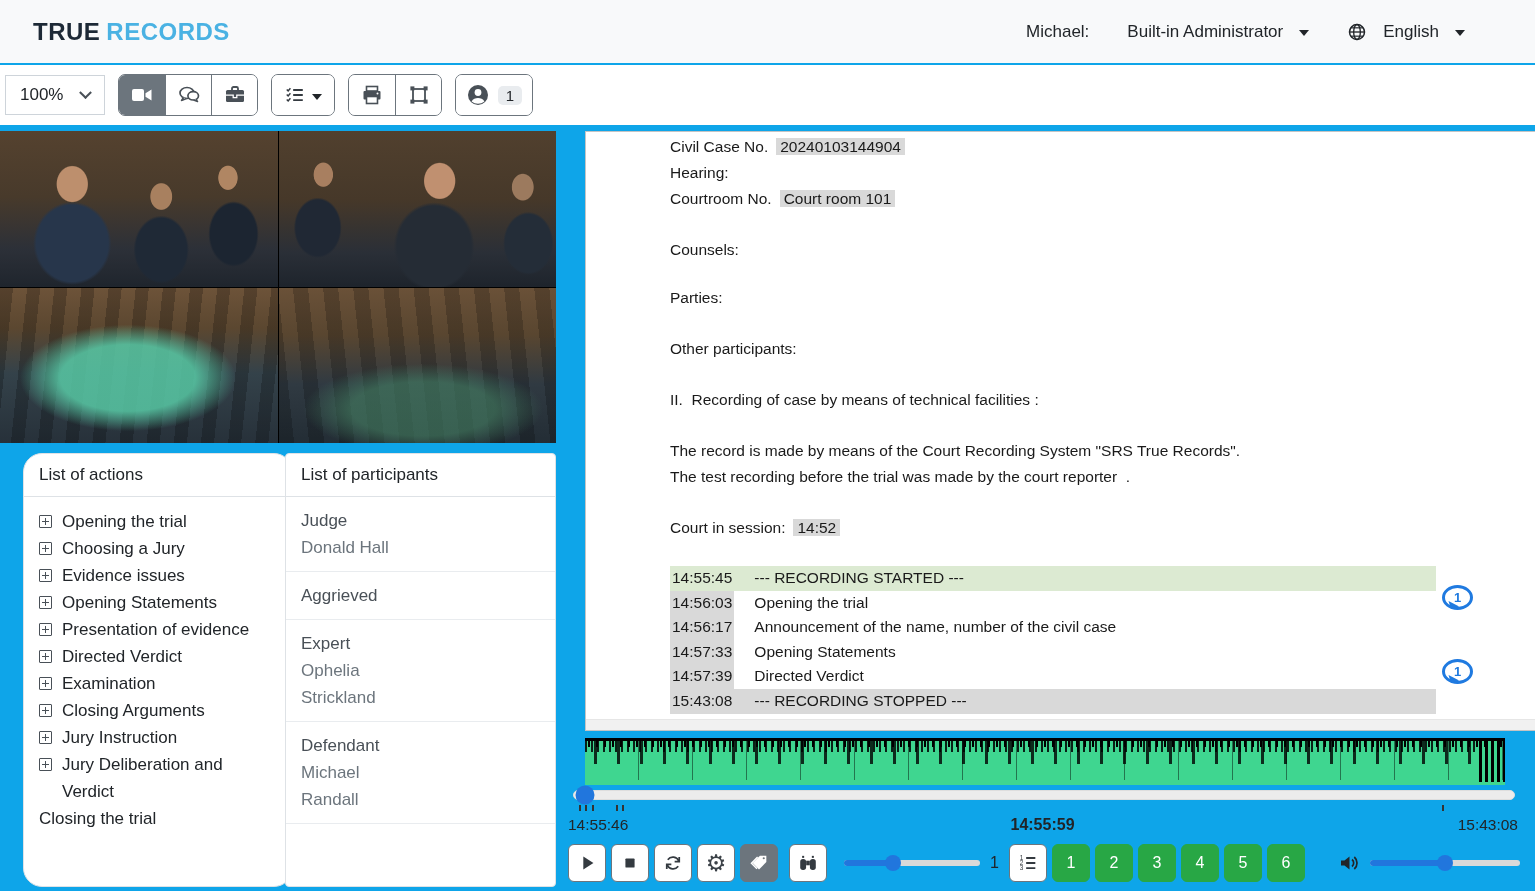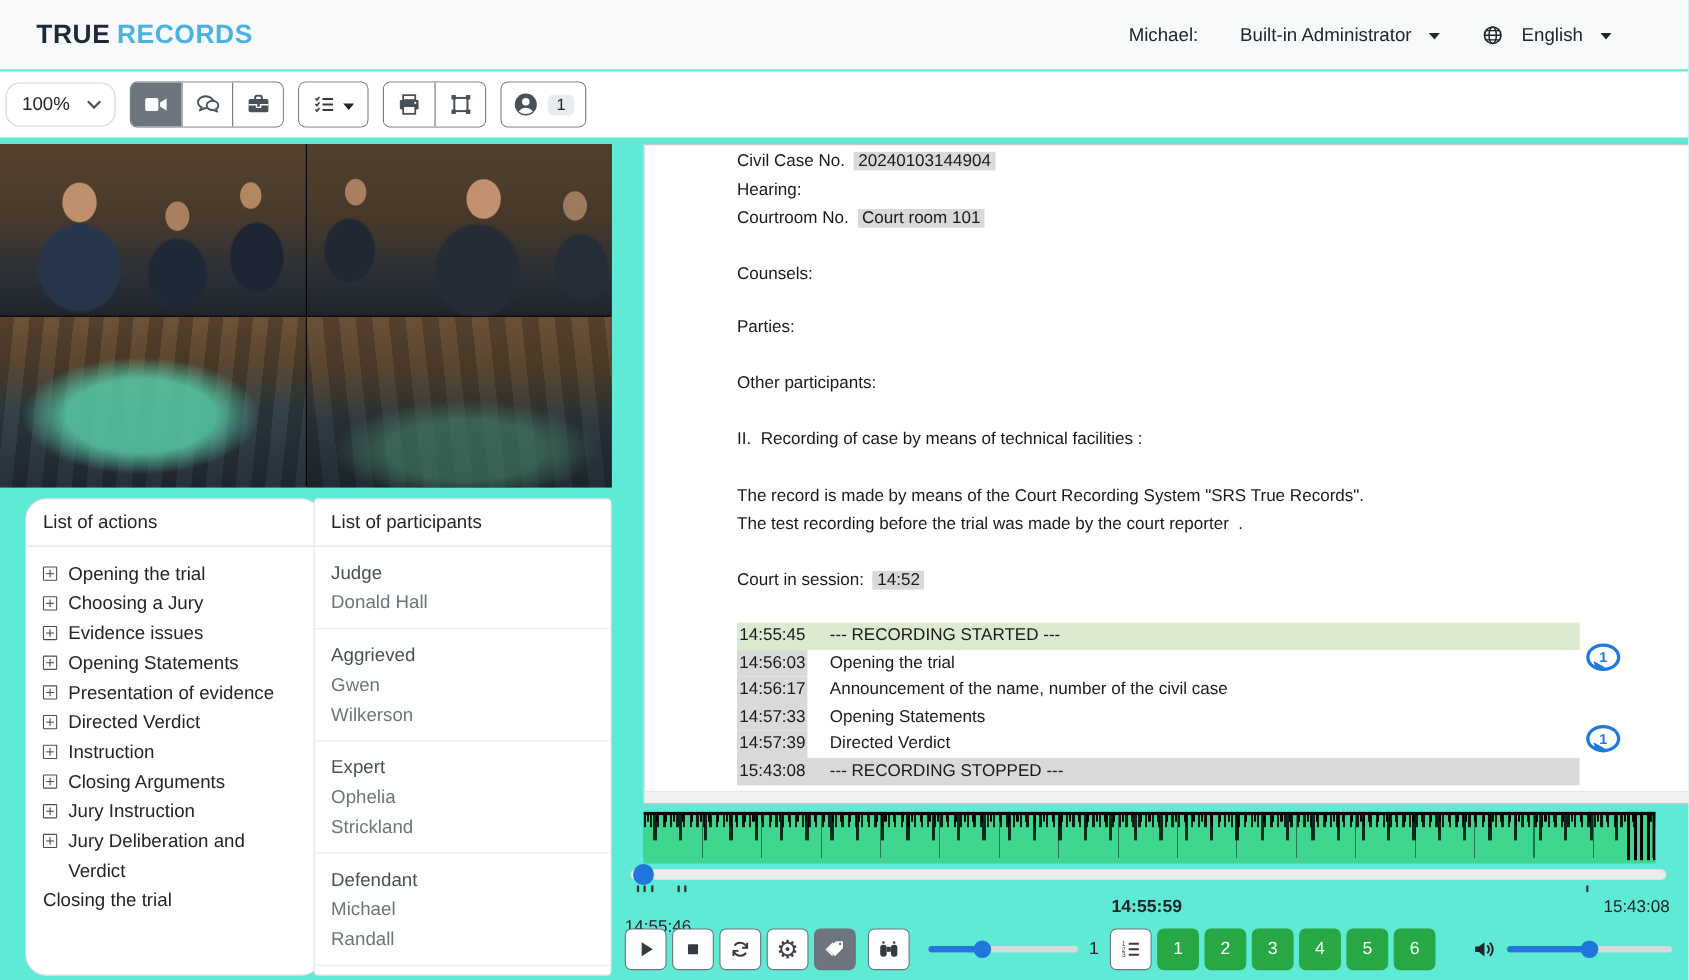--- a/index.html
+++ b/index.html
@@ -1,34 +1,34 @@
 <!DOCTYPE html>
 <html><head>
 <meta charset="utf-8">
 <style>
   * { margin:0; padding:0; box-sizing:border-box; }
   html,body { width:1535px; height:891px; overflow:hidden; background:#fff;
               font-family:"Liberation Sans", sans-serif; color:#212529; }
-  .page { position:relative; width:1535px; height:891px; background:#5eead4; }
+  .page { position:relative; width:1535px; height:891px; background:#0ea5e9; }
 
   
   .top-header { position:absolute; left:0; top:0; width:1535px; height:63px;
     background:#f8f9fa; display:flex; align-items:center; padding:0 70px 0 33px; }
   .brand { font-size:24px; font-weight:700; letter-spacing:.5px; }
   .brand .b1 { color:#1d2936; }
   .brand .b2 { color:#4ab2e3; font-weight:600; margin-left:6px; }
   .header-right { margin-left:auto; display:flex; align-items:center; gap:38px; font-size:17px; }
   .menu-link { display:flex; align-items:center; gap:16px; cursor:pointer; }
   .caret { display:inline-block; width:0; height:0; border-left:5px solid transparent;
     border-right:5px solid transparent; border-top:6px solid #212529; margin-top:3px; }
 
   
   .toolbar { position:absolute; left:0; top:65px; width:1535px; height:60px; background:#fff;
     display:flex; align-items:center; gap:13px; padding-left:5px; }
-  .zoom-select { width:100px; height:40px; border:1px solid #ced4da; border-radius:13px;
+  .zoom-select { width:100px; height:40px; border:1px solid #ced4da; border-radius:0;
     display:flex; align-items:center; justify-content:space-between; padding:16px 14px;
     font-size:17px; background:#fff; cursor:pointer; }
   .chev { width:9px; height:9px; border-right:2px solid #495057; border-bottom:2px solid #495057;
     transform:rotate(45deg) translate(-2px,-2px); }
   .btn-group { display:flex; border:1px solid #6c757d; border-radius:7px; overflow:hidden; background:#fff; }
   .tbtn { width:46px; height:40px; display:flex; align-items:center; justify-content:center;
     background:#fff; border:0; border-left:1px solid #6c757d; cursor:pointer; }
   .tbtn:first-child { border-left:0; }
   .tbtn.active { background:#6c757d; }
   .tbtn.wide { width:62px; gap:6px; }
@@ -126,21 +126,21 @@
   .wf3 { top:0; height:9px; background:repeating-linear-gradient(90deg, transparent 0 3px, #000 3px 5px, transparent 5px 8px); }
   .wf4 { top:0; height:42px; background:repeating-linear-gradient(90deg, transparent 0 53px, rgba(0,0,0,.45) 53px 54px); }
   .wf5 { top:0; right:0; left:auto; width:26px; height:44px;
     background:repeating-linear-gradient(90deg, #000 0 3px, transparent 3px 6px); }
   .pos-track { position:absolute; left:8px; right:5px; top:54px; height:10px; background:#ececec;
     border:1px solid #dedede; border-radius:5px; cursor:pointer; }
   .pos-knob { position:absolute; left:20px; top:59px; width:19px; height:19px; border-radius:50%;
     background:#2176dd; transform:translate(-50%,-50%); cursor:grab; }
   .tick { position:absolute; top:69px; width:1.5px; height:6px; background:#333; }
   .time-row { position:absolute; left:0; right:0; top:80px; height:22px; font-size:15.5px; }
-  .t-left { position:absolute; left:3px;margin-top:18px; }
+  .t-left { position:absolute; left:3px; }
   .t-center { position:absolute; left:50%; transform:translateX(-50%); font-weight:700; font-size:16px; }
   .t-right { position:absolute; right:2px; }
   .controls { position:absolute; left:3px; right:0; top:108px; height:38px; display:flex; align-items:center; }
   .pbtn { width:38px; height:38px; border:1px solid #6c757d; border-radius:6px; background:#fff;
     display:flex; align-items:center; justify-content:center; margin-right:5px; cursor:pointer; flex:0 0 38px; }
   .pbtn.active { background:#6c757d; }
   .gear-glyph { font-size:23px; color:#3c4248; line-height:1; }
   .mini-slider { position:relative; height:6px; border-radius:3px; background:#d9d9d9; }
   .mini-fill { position:absolute; left:0; top:0; bottom:0; background:#2176dd; border-radius:3px; }
   .mini-knob { position:absolute; top:50%; transform:translate(-50%,-50%); width:16px; height:16px;
@@ -286,21 +286,21 @@
       <div class="action-item">
         <span class="expand-icon"></span>
         <span>Presentation of evidence</span>
       </div>
       <div class="action-item">
         <span class="expand-icon"></span>
         <span>Directed Verdict</span>
       </div>
       <div class="action-item">
         <span class="expand-icon"></span>
-        <span>Instruction</span>
+        <span>Examination</span>
       </div>
       <div class="action-item">
         <span class="expand-icon"></span>
         <span>Closing Arguments</span>
       </div>
       <div class="action-item">
         <span class="expand-icon"></span>
         <span>Jury Instruction</span>
       </div>
       <div class="action-item">
@@ -315,21 +315,20 @@
 
   <div class="card participants-card">
     <div class="card-header">List of participants</div>
     <div>
       <div class="p-row">
         <div class="p-role">Judge</div>
         <div class="p-name">Donald Hall</div>
       </div>
       <div class="p-row">
         <div class="p-role">Aggrieved</div>
-        <div class="p-name">Gwen Wilkerson</div>
       </div>
       <div class="p-row">
         <div class="p-role">Expert</div>
         <div class="p-name">Ophelia Strickland</div>
       </div>
       <div class="p-row">
         <div class="p-role">Defendant</div>
         <div class="p-name">Michael Randall</div>
       </div>
     </div>

